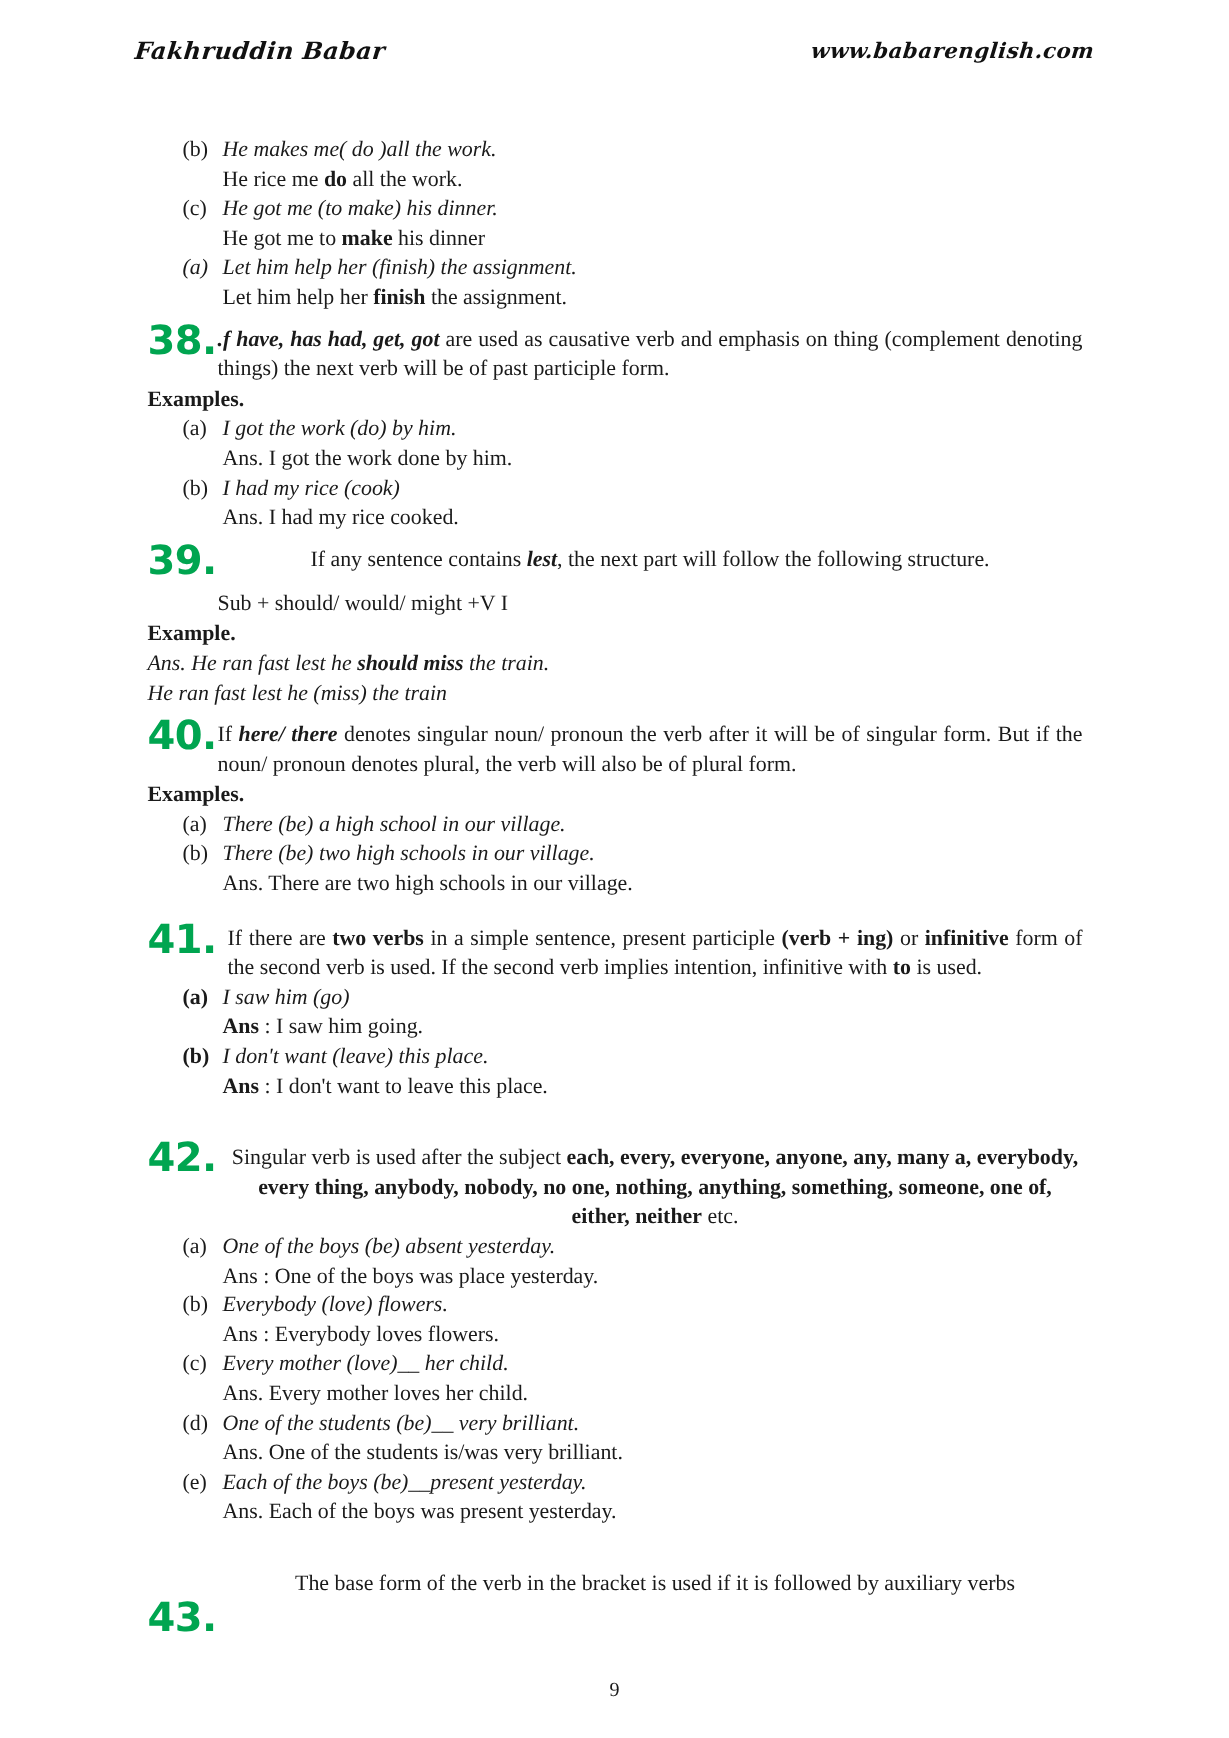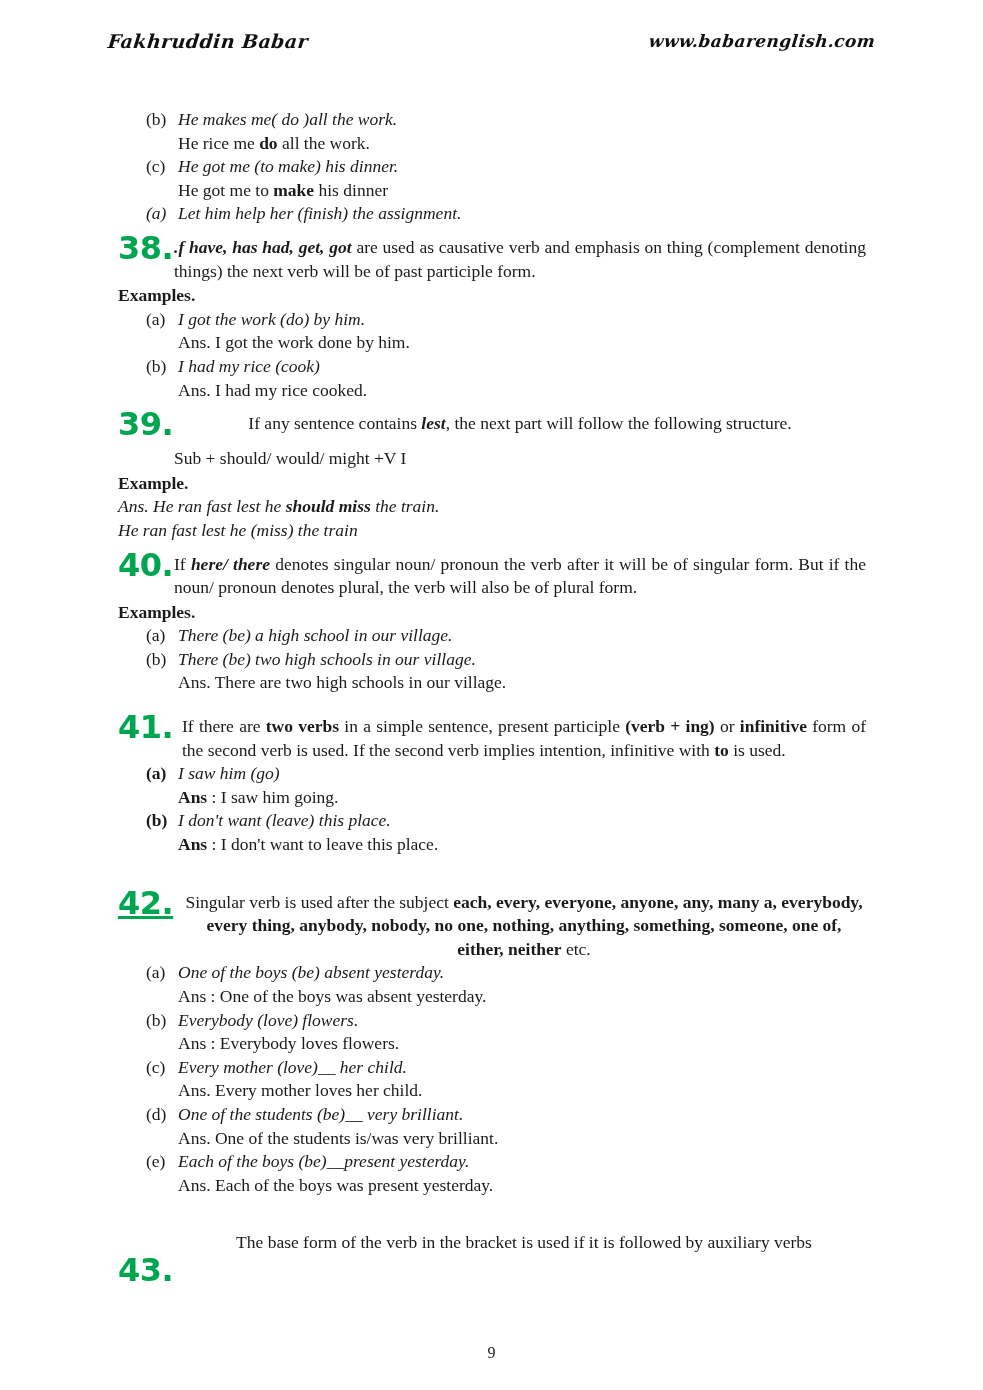--- a/index.html
+++ b/index.html
@@ -79,21 +79,21 @@
     letter-spacing: -0.5px;
   }
   .rule-body {
     flex: 1 1 auto;
     text-align: justify;
     text-justify: inter-word;
   }
   .rule-body.nojust { text-align: center; }
 
   .rule.pad-41 .rule-num { width: 64px; flex: 0 0 64px; }
-  .rule.pad-42 .rule-num { width: 64px; flex: 0 0 64px; text-decoration: underline; }
+  .rule.pad-42 .rule-num { width: 64px; flex: 0 0 64px; }
   .rule.pad-43 .rule-num { width: 64px; flex: 0 0 64px; margin-top: 27px; }
 
   
   .examples-head {
     font-weight: 700;
     margin-top: 1px;
   }
   .ex-item {
     display: flex;
     align-items: flex-start;
@@ -159,20 +159,23 @@
         <span class="ex-text">He got me (to make) his dinner.</span>
       </div>
       <div class="ex-ans">
         <span>He got me to </span><b>make</b><span> his dinner</span>
       </div>
 
       <div class="ex-item">
         <span class="ex-label ital">(a)</span>
         <span class="ex-text">Let him help her (finish) the assignment.</span>
       </div>
+      <div class="ex-ans">
+        <span>Let him help her </span><b>finish</b><span> the assignment.</span>
+      </div>
     </div>
 
     <div class="gap-sm"></div>
 
     <div class="rule">
       <div class="rule-num">38.</div>
       <div class="rule-body"><span class="bi">.f have, has had, get, got</span><span> are used as causative verb and  emphasis  on  thing  (complement denoting  things) the next verb will be of past participle form.</span></div>
     </div>
     <div class="examples-head">Examples.</div>
     <div>
@@ -241,21 +244,21 @@
 
     <div class="rule pad-42">
       <div class="rule-num">42.</div>
       <div class="rule-body nojust"><span>Singular verb is used after the subject </span><b>each, every, everyone, anyone, any, many a, everybody, every thing, anybody, nobody, no one, nothing, anything, something, someone, one of, either, neither</b><span> etc.</span></div>
     </div>
     <div>
       <div class="ex-item">
         <span class="ex-label">(a)</span>
         <span class="ex-text">One of the boys (be) absent yesterday.</span>
       </div>
-      <div class="ex-ans">Ans : One of the boys was absent yesterday.</div>
+      <div class="ex-ans">Ans : One of the boys was place yesterday.</div>
       <div class="ex-item">
         <span class="ex-label">(b)</span>
         <span class="ex-text">Everybody (love) flowers.</span>
       </div>
       <div class="ex-ans">Ans : Everybody loves flowers.</div>
       <div class="ex-item">
         <span class="ex-label">(c)</span>
         <span class="ex-text">Every mother (love)__ her child.</span>
       </div>
       <div class="ex-ans">Ans. Every mother loves her child.</div>

